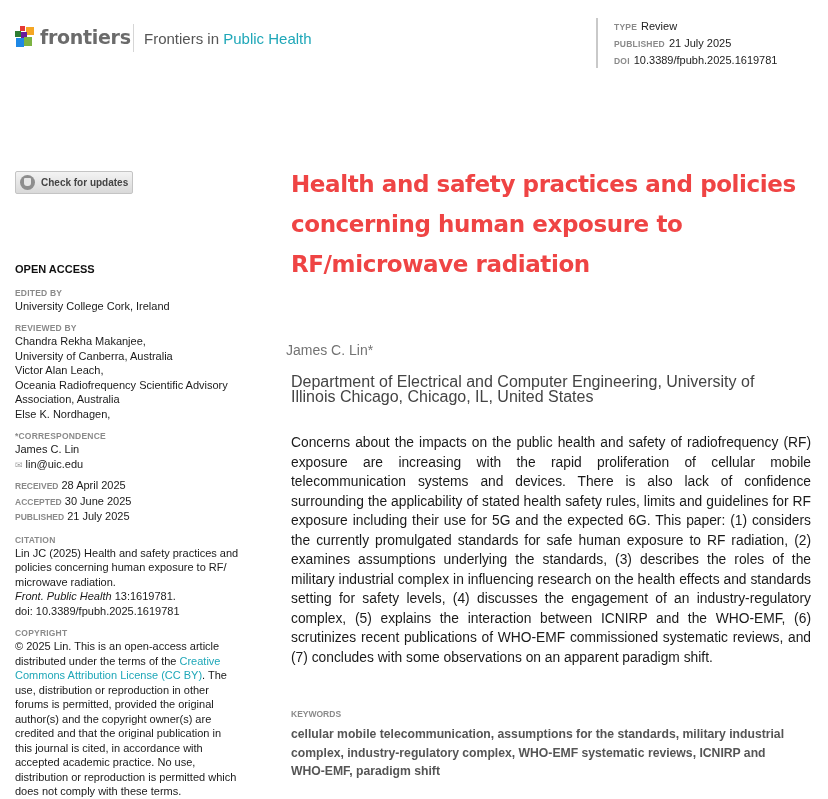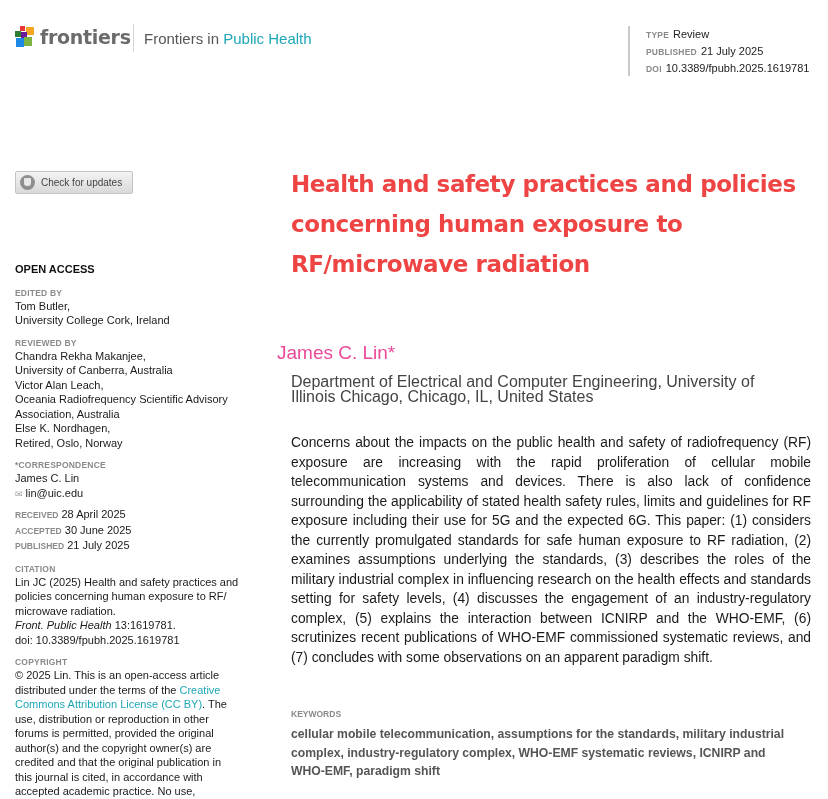--- a/index.html
+++ b/index.html
@@ -8,44 +8,44 @@
 
   
   .logo { position: absolute; left: 15px; top: 26px; display: flex; align-items: flex-end; }
   .logo-mark { width: 20px; height: 22px; position: relative; margin-right: 5px; }
   .logo-mark span { position: absolute; display: block; }
   .logo-word { font-family: "DejaVu Sans", sans-serif; font-weight: bold; font-size: 19px; color: #6b6b6b; letter-spacing: -0.3px; }
   .header-divider { position: absolute; left: 133px; top: 24px; width: 1px; height: 28px; background: #d6d6d6; }
   .journal { position: absolute; left: 144px; top: 30px; font-size: 15px; color: #555555; }
   .journal .accent { color: #1fa7b8; }
 
-  .meta-box { position: absolute; left: 628px; top: 18px; border-left: 2px solid #c9c9c9; padding-left: 16px; height: 50px; margin-top: 8px; }
+  .meta-box { position: absolute; left: 596px; top: 18px; border-left: 2px solid #c9c9c9; padding-left: 16px; height: 50px; }
   .meta-row { font-size: 11px; line-height: 16px; color: #222; white-space: nowrap; }
   .meta-row .k { font-size: 8.5px; font-weight: bold; color: #8a8a8a; margin-right: 4px; letter-spacing: 0.2px; }
 
   
   .cfu { position: absolute; left: 15px; top: 171px; width: 118px; height: 23px; background: linear-gradient(#f3f3f3,#d9d9d9); border: 1px solid #c4c4c4; border-radius: 2px; display: flex; align-items: center; padding-left: 4px; }
   .cfu-icon { width: 15px; height: 15px; border-radius: 50%; background: #8e8e8e; margin-right: 6px; position: relative; }
   .cfu-icon::after { content: ""; position: absolute; left: 4px; top: 3px; width: 7px; height: 8px; background: #e7e7e7; border-radius: 1px 1px 3px 3px; }
-  .cfu-label { font-size: 10px; color: #444; }
+  .cfu-label { font-size: 10px; color: #444; font-weight: bold; }
 
   
   .sidebar { position: absolute; left: 15px; top: 222px; width: 240px; font-size: 11px; line-height: 14.5px; color: #1a1a1a; }
   .oa { font-size: 11px; font-weight: bold; color: #111; margin-bottom: 10px; margin-top: 40px; }
   .slabel { font-size: 8.5px; font-weight: bold; color: #8a8a8a; letter-spacing: 0.2px; line-height: 12px; }
   .sblock { margin-bottom: 9px; }
   .sline { display: block; white-space: nowrap; }
   .dates .sline .k { font-size: 8.5px; font-weight: bold; color: #8a8a8a; margin-right: 3px; text-align: right; }
   .mail { color: #9a9a9a; font-size: 9px; margin-right: 3px; }
   .link { color: #1fa7b8; }
   .italic { font-style: italic; }
 
   
   .title { position: absolute; left: 291px; top: 164px; width: 510px; font-family: "DejaVu Sans", sans-serif; font-size: 23px; line-height: 40px; color: #ef4444; letter-spacing: -0.4px; }
-  .author { position: absolute; left: 277px; top: 342px; font-size: 19px; color: #ec4899; }
+  .author { position: absolute; left: 286px; top: 342px; font-size: 14px; color: #737373; }
   .affil { position: absolute; left: 291px; top: 374px; width: 500px; font-size: 16px; line-height: 15px; color: #444; }
   .abstract { position: absolute; left: 291px; top: 433px; width: 520px; font-size: 13.8px; line-height: 19.5px; text-align: justify; color: #1a1a1a; }
   .kw-label { position: absolute; left: 291px; top: 709px; font-size: 8.5px; font-weight: bold; color: #8a8a8a; }
   .kw { position: absolute; left: 291px; top: 725px; width: 510px; font-size: 12.2px; line-height: 18.5px; font-weight: bold; color: #555; }
 </style>
 </head>
 <body>
 
 <div class="logo">
   <div class="logo-mark">
@@ -78,33 +78,31 @@
 <div class="cfu">
   <span class="cfu-icon"></span>
   <span class="cfu-label">Check for updates</span>
 </div>
 
 <div class="sidebar">
   <div class="oa">OPEN ACCESS</div>
 
   <div class="sblock">
     <div class="slabel">EDITED BY</div>
-    <span class="sline">Tom Butler,</span>
     <span class="sline">University College Cork, Ireland</span>
   </div>
 
   <div class="sblock">
     <div class="slabel">REVIEWED BY</div>
     <span class="sline">Chandra Rekha Makanjee,</span>
     <span class="sline">University of Canberra, Australia</span>
     <span class="sline">Victor Alan Leach,</span>
     <span class="sline">Oceania Radiofrequency Scientific Advisory</span>
     <span class="sline">Association, Australia</span>
     <span class="sline">Else K. Nordhagen,</span>
-    <span class="sline">Retired, Oslo, Norway</span>
   </div>
 
   <div class="sblock" style="margin-bottom:6px;">
     <div class="slabel">*CORRESPONDENCE</div>
     <span class="sline">James C. Lin</span>
     <span class="sline"><span class="mail">✉</span><span>lin@uic.edu</span></span>
   </div>
 
   <div class="sblock dates">
     <span class="sline"><span class="k">RECEIVED</span><span>28 April 2025</span></span>

